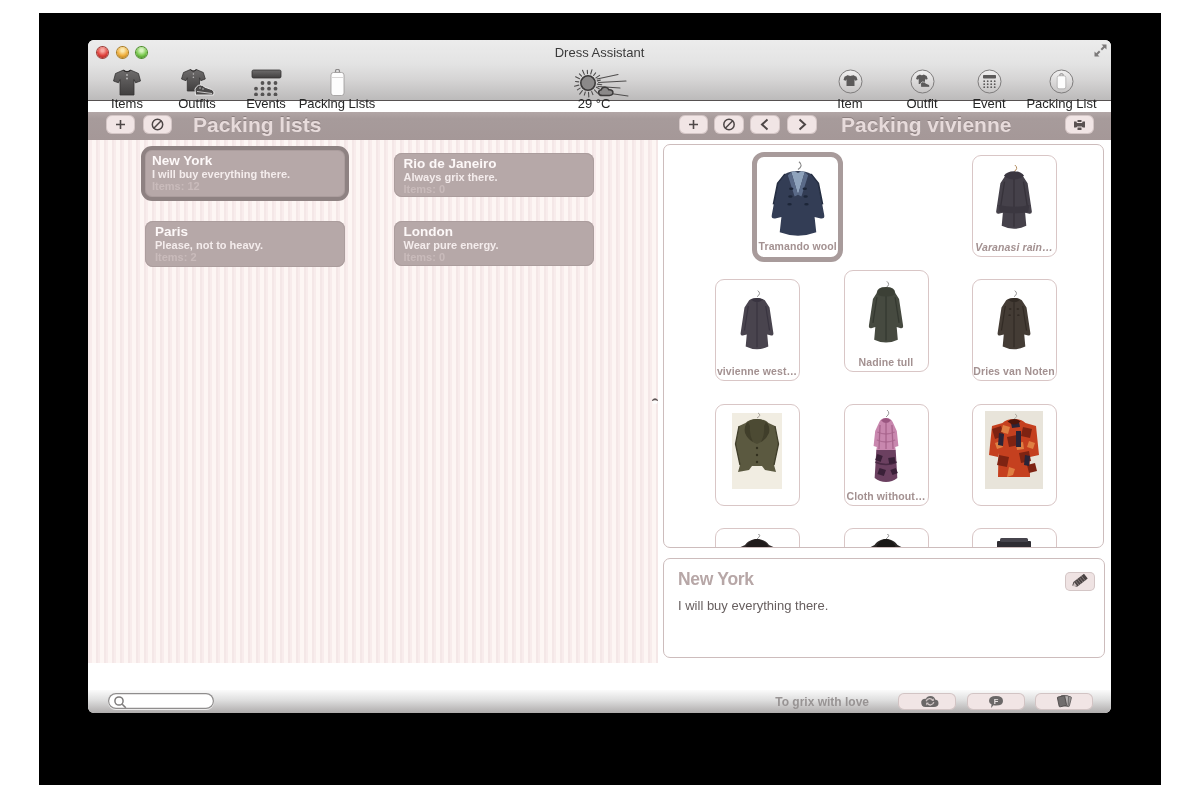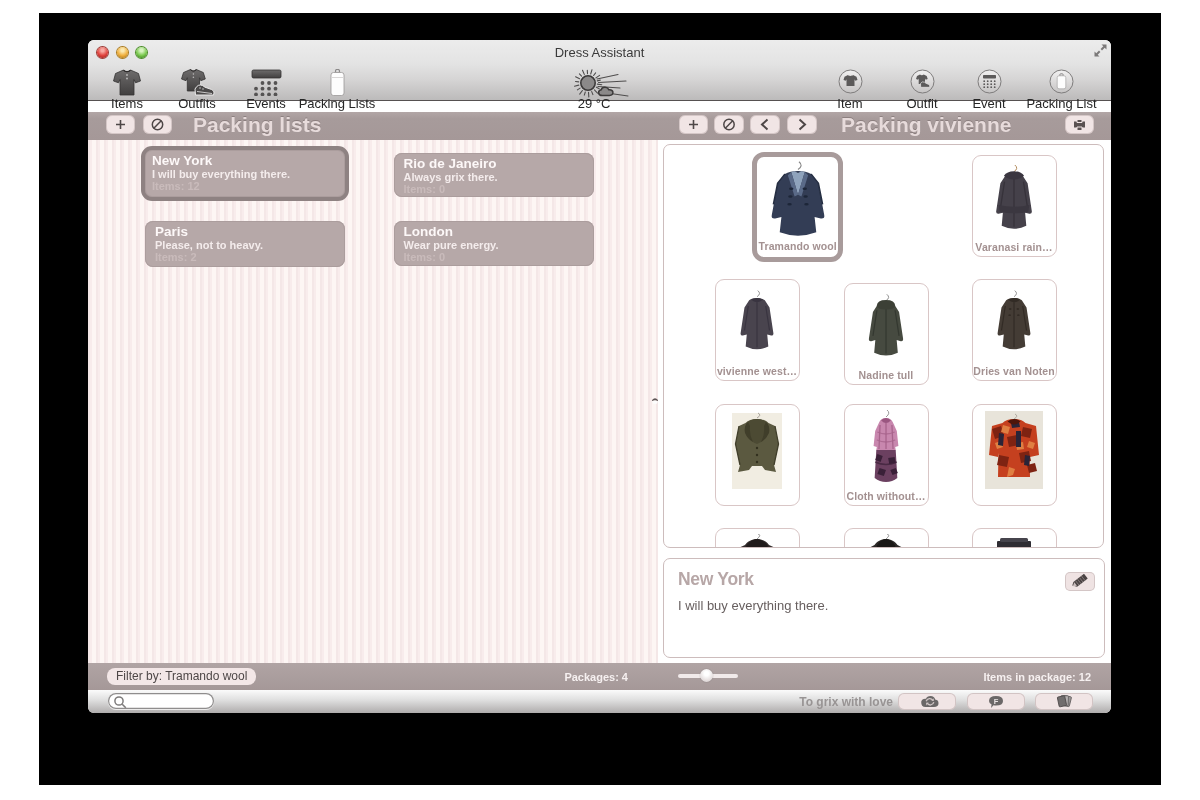--- a/index.html
+++ b/index.html
@@ -50,21 +50,21 @@
 
   
   #bbar { position:absolute; left:0; top:623px; width:1023px; height:27px; background:linear-gradient(#b0a4a4,#a59898); }
   #filter { position:absolute; left:19px; top:5px; height:17px; line-height:16px; padding:0 9px; background:#f3e7e7; border-radius:8px; font-size:12px; color:#4e4747; }
   .wlabel { position:absolute; font-size:11px; font-weight:bold; color:#f6f0f0; top:8px; }
   #slider { position:absolute; left:590px; top:11px; width:60px; height:4px; border-radius:2px; background:#f1eaea; }
   #thumb { position:absolute; left:22px; top:-5px; width:13px; height:13px; border-radius:50%;
            background:radial-gradient(circle at 50% 35%, #ffffff 20%, #e8e2e2 60%, #cfc6c6); box-shadow:0 0 1px rgba(0,0,0,.4);}
   #sbar { position:absolute; left:0; top:650px; width:1023px; height:23px; background:linear-gradient(#fbfbfb,#dedede 45%, #c0bebe 80%, #aeacac); }
   #search { position:absolute; left:20px; top:2.5px; width:106px; height:16.5px; border-radius:9px; background:#fff; box-shadow:inset 0 0 0 1.2px #8f8d8d, 0 1px 0 rgba(255,255,255,.7); }
-  #grix { position:absolute; left:652px; top:5px; width:153px; text-align:right; font-size:12px; font-weight:bold; color:#989494; }
+  #grix { position:absolute; left:628px; top:5px; width:153px; text-align:right; font-size:12px; font-weight:bold; color:#989494; }
   .sbtn { position:absolute; top:2.5px; width:58px; height:17px; background:#f1e5e5; border-radius:6px; box-shadow:inset 0 0 0 1px rgba(140,120,120,.3); }
 </style>
 </head>
 <body>
 <div id="screen"></div>
 <div id="win">
   <div id="chrome">
     <div class="light" id="lr"></div>
       <div class="light" id="ly"></div>
       <div class="light" id="lg"></div>
@@ -263,21 +263,21 @@
                 <circle cx="25.5" cy="36" r="1.3"></circle>
                 <circle cx="34.5" cy="36" r="1.3"></circle>
                 <circle cx="25" cy="44" r="1.3"></circle>
                 <circle cx="35" cy="44" r="1.3"></circle>
               </g>
           <path d="M22.3 12.5 L18 22 L15.5 44 M37.7 12.5 L42 22 L44.5 44" fill="none" stroke="#252e42" stroke-width="1"></path>
           </g>
         </svg>
         <div class="glabel" style="top:83.5px;">Tramando wool</div>
       </div>
-      <div class="gcard" style="left:307.5px; top:10.5px;">
+      <div class="gcard" style="left:307.5px; top:10.5px;font-style:italic;">
         <svg width="50" height="73" viewBox="0 0 60 78">
           <path d="M30 8 q6 -4 1 -8" fill="none" stroke="#b08a5a" stroke-width="1.2"></path>
           <g transform="translate(30,0) scale(1.42,1) translate(-30,0)">
           <path d="M30 9.5 C27 9.5 24.5 10.5 22.8 12.5 L18.5 22 L15 55 Q14.5 59 17 58.6 L20.6 57.2 L19.6 73 Q24.5 76.5 30 76.5 Q35.5 76.5 40.4 73 L39.4 57.2 L43 58.6 Q45.5 59 45 55 L41.5 22 L37.2 12.5 C35.5 10.5 33 9.5 30 9.5 Z" fill="#45414a"></path>
           <path d="M30 9.5 Q26.5 9.5 24.6 12 Q27 15.2 30 15.2 Q33 15.2 35.4 12 Q33.5 9.5 30 9.5 Z" fill="#36323a"></path>
           <path d="M30 15.2 L30 74" stroke="#36323a" stroke-width="1.1"></path>
           <path d="M22 20 L18.5 52 M38 20 L41.5 52" stroke="#36323a" stroke-width="1.1" fill="none"></path>
           <path d="M21.5 13 Q24 7.5 30 7.5 Q36 7.5 38.5 13 Q35 17.5 30 17.5 Q25 17.5 21.5 13 Z" fill="#3a3640"></path>
               <path d="M17 48 Q30 52 43 48 L42 56 Q30 60 18 56 Z" fill="#3b3740"></path>
           </g>
@@ -290,21 +290,21 @@
           <g transform="translate(30,0) scale(1.42,1) translate(-30,0)">
           <path d="M30 9.5 C27 9.5 24.5 10.5 22.8 12.5 L18.5 22 L15 55 Q14.5 59 17 58.6 L20.6 57.2 L19.6 73 Q24.5 76.5 30 76.5 Q35.5 76.5 40.4 73 L39.4 57.2 L43 58.6 Q45.5 59 45 55 L41.5 22 L37.2 12.5 C35.5 10.5 33 9.5 30 9.5 Z" fill="#49444e"></path>
           <path d="M30 9.5 Q26.5 9.5 24.6 12 Q27 15.2 30 15.2 Q33 15.2 35.4 12 Q33.5 9.5 30 9.5 Z" fill="#393440"></path>
           <path d="M30 15.2 L30 74" stroke="#393440" stroke-width="1.1"></path>
           <path d="M22 20 L18.5 52 M38 20 L41.5 52" stroke="#393440" stroke-width="1.1" fill="none"></path>
 
           </g>
         </svg>
         <div class="glabel">vivienne west…</div>
       </div>
-      <div class="gcard" style="left:179.5px; top:138px;">
+      <div class="gcard" style="left:179.5px; top:125px;">
         <svg width="48" height="73" viewBox="0 0 60 78">
           <path d="M30 8 q6 -4 1 -8" fill="none" stroke="#8a8a8a" stroke-width="1.2"></path>
           <g transform="translate(30,0) scale(1.42,1) translate(-30,0)">
           <path d="M30 9.5 C27 9.5 24.5 10.5 22.8 12.5 L18.5 22 L15 55 Q14.5 59 17 58.6 L20.6 57.2 L19.6 73 Q24.5 76.5 30 76.5 Q35.5 76.5 40.4 73 L39.4 57.2 L43 58.6 Q45.5 59 45 55 L41.5 22 L37.2 12.5 C35.5 10.5 33 9.5 30 9.5 Z" fill="#464a40"></path>
           <path d="M30 9.5 Q26.5 9.5 24.6 12 Q27 15.2 30 15.2 Q33 15.2 35.4 12 Q33.5 9.5 30 9.5 Z" fill="#343830"></path>
           <path d="M30 15.2 L30 74" stroke="#343830" stroke-width="1.1"></path>
           <path d="M22 20 L18.5 52 M38 20 L41.5 52" stroke="#343830" stroke-width="1.1" fill="none"></path>
           <path d="M22 14 Q22 7 30 7 Q38 7 38 14 Q38 19 30 19 Q22 19 22 14 Z" fill="#3c4036"></path>
           </g>
         </svg>
@@ -429,28 +429,20 @@
       <div class="d">I will buy everything there.</div>
       <div id="editbtn"><svg width="30" height="19" viewBox="0 0 30 19">
             <g transform="rotate(-38 15 9.5)">
               <path d="M6.5 7.8 L9.5 5.8 L23 5.8 L23 11.8 L9.5 11.8 Z" fill="#4a4343" transform="scale(1,1)"></path>
               <path d="M6.5 8.8 L10 6.6 L10 11 Z" fill="#c9bcbc"></path>
               <path d="M12 6 v5.8 M14.5 6 v5.8 M17 6 v5.8 M19.5 6 v5.8" stroke="#8a7f7f" stroke-width="0.8"></path>
             </g>
           </svg></div>
     </div>
   </div>
-  <div id="bbar">
-    <div id="filter">Filter by: Tramando wool</div>
-    <div class="wlabel" style="left:440px; width:100px; text-align:right;">Packages: 4</div>
-    <div id="slider">
-        <div id="thumb"></div>
-      </div>
-    <div class="wlabel" style="left:853px; width:150px; text-align:right;">Items in package: 12</div>
-  </div>
   <div id="sbar">
     <div id="search">
         <svg width="18" height="16" style="position:absolute;left:4px;top:1px;">
           <circle cx="7" cy="7" r="4.1" fill="none" stroke="#7e7c7c" stroke-width="1.5"></circle>
           <path d="M10.2 10.2 L13.8 13.8" stroke="#7e7c7c" stroke-width="1.6"></path>
         </svg>
       </div>
     <div id="grix">To grix with love</div>
 
     <div class="sbtn" style="left:810px;">

